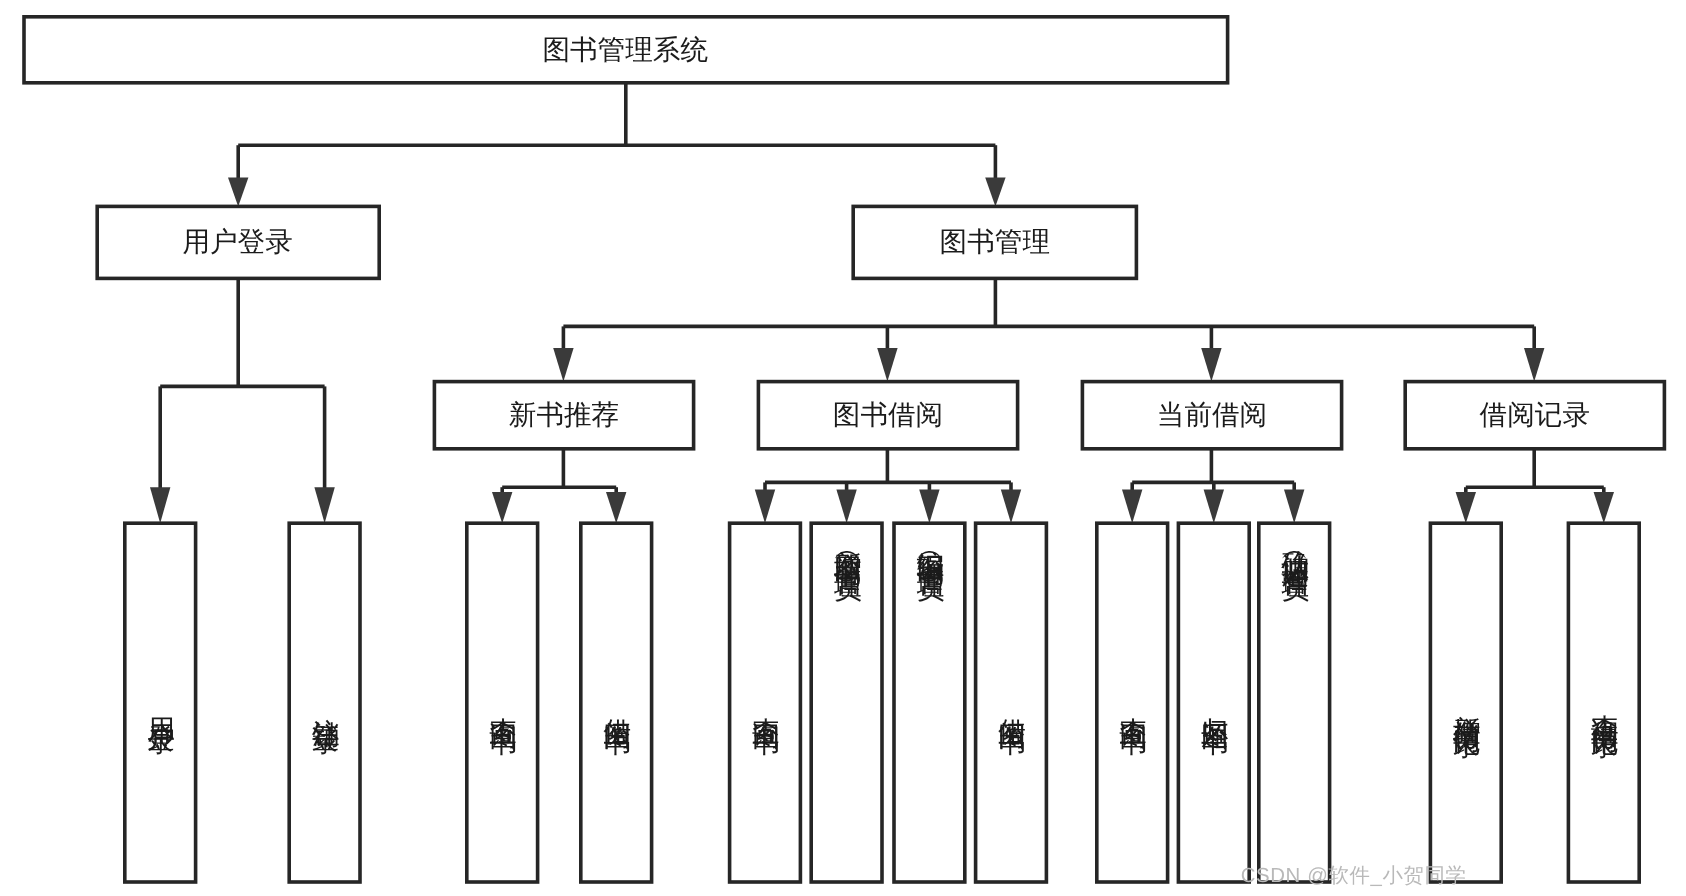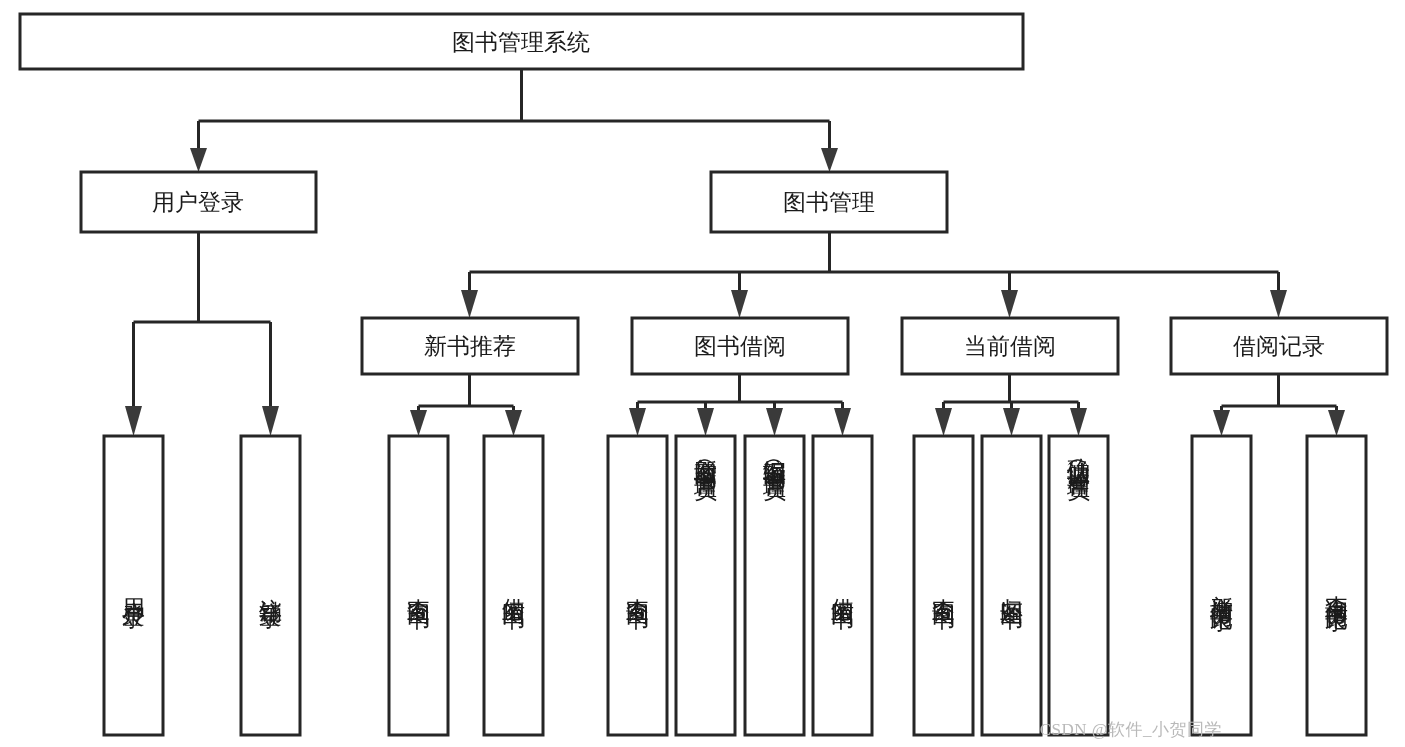--- a/index.html
+++ b/index.html
@@ -67,21 +67,21 @@
     font-size: 23px;
     line-height: 1.08;
     letter-spacing: 3px;
     color: #1b1b1b;
     white-space: nowrap;
   }
   .watermark {
     position: absolute;
     right: 10px;
     bottom: 6px;
-    font-family: Liberation Serif, serif;
+    font-family: Liberation Sans, sans-serif;
     font-size: 17px;
     color: #b9b9b9;
     letter-spacing: 0.5px;
     white-space: nowrap;
   }
 </style>
 </head>
 <body>
 
 <div id="diagram-root">

